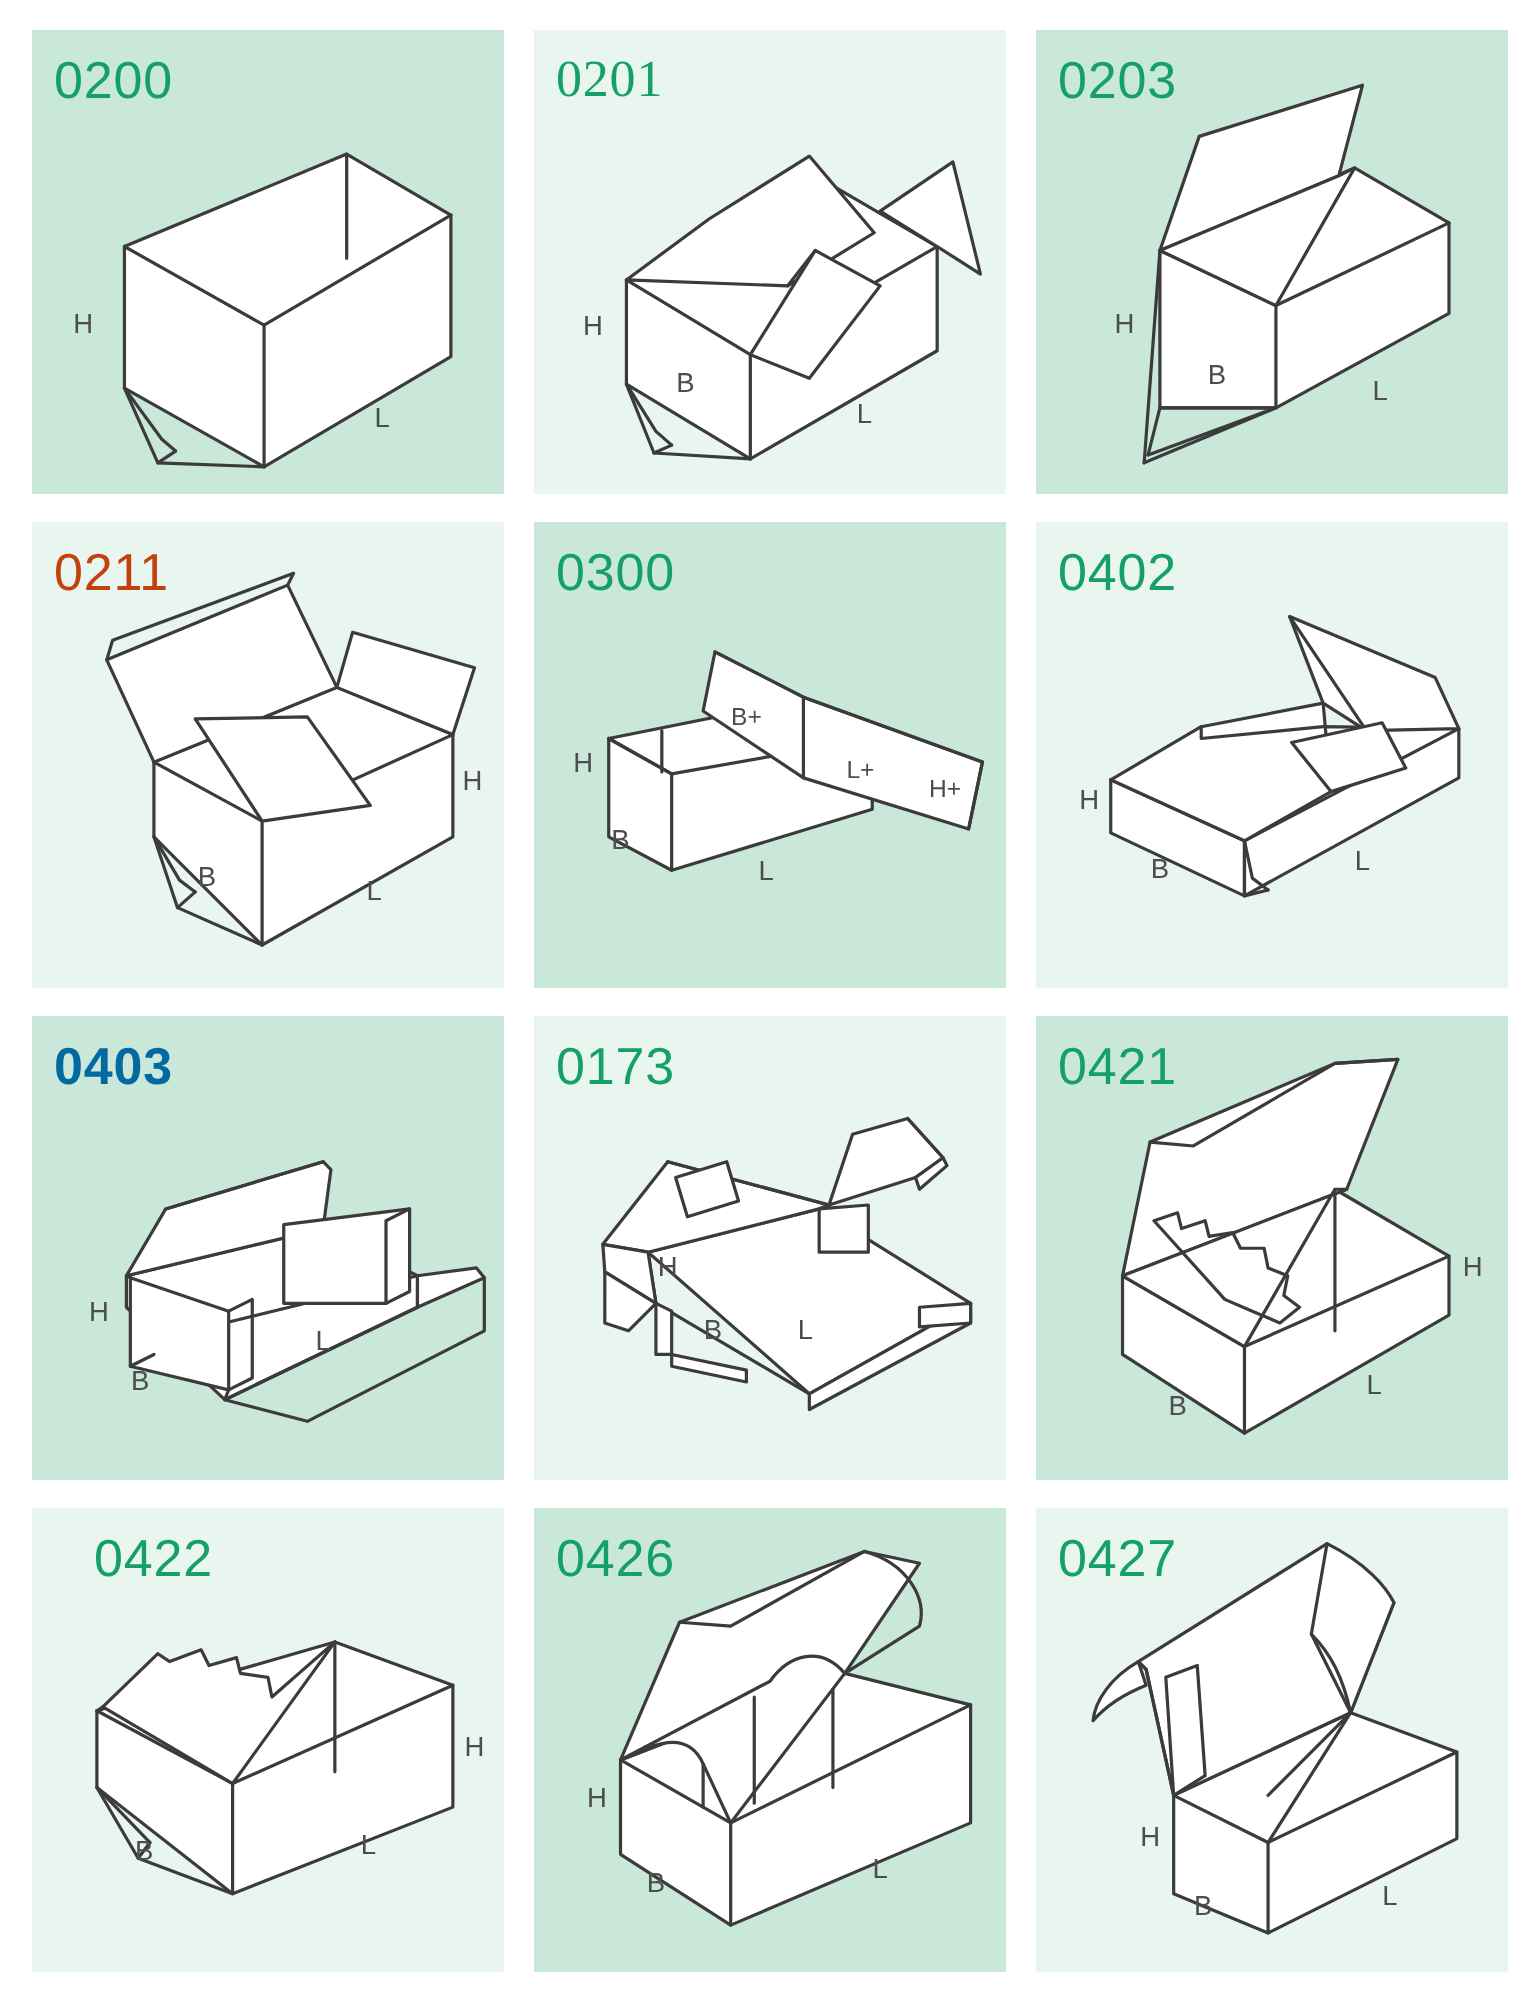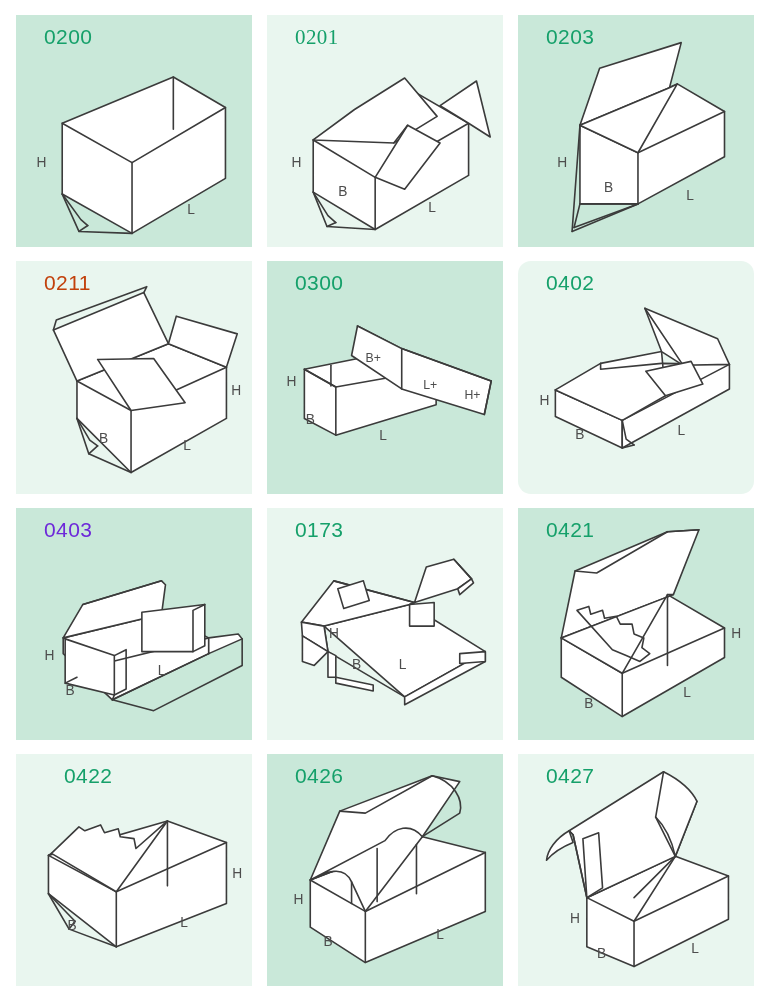--- a/index.html
+++ b/index.html
@@ -18,22 +18,22 @@
     grid-template-rows:repeat(4, 1fr);
     column-gap:15px;
     row-gap:14px;
   }
   .cell{
     position:relative;
     overflow:hidden;
   }
   .cell-title{
     position:absolute;
-    left:28px;top:10px;
-    font-size:21px;
+    left:11px;top:10px;
+    font-size:26px;
     font-weight:400;
     letter-spacing:0.4px;
     color:#15a06a;
     z-index:3;
     user-select:none;
   }
   .fig{
     position:absolute;
     left:0;top:0;
     width:100%;height:100%;
@@ -179,21 +179,21 @@
         <text class="dim" x="25" y="127" text-anchor="middle">H</text>
         <text class="dim" x="44" y="166" text-anchor="middle">B</text>
         <text class="dim" x="118" y="182" text-anchor="middle">L</text>
         <text class="dim-s" x="108" y="103" text-anchor="middle">B+</text>
         <text class="dim-s" x="166" y="130" text-anchor="middle">L+</text>
         <text class="dim-s" x="209" y="140" text-anchor="middle">H+</text>
       </svg>
     </div>
   </div>
 
-  <div class="cell" style="background: rgb(233, 246, 239); border-radius: 13px;">
+  <div class="cell" style="background: rgb(233, 246, 239);">
     <div class="cell-title" style="color: rgb(21, 160, 106);">0402</div>
     <div class="fig">
       <svg viewBox="0 0 240 236" preserveAspectRatio="xMidYMid meet">
         <g>
           <path class="ln" d="M38,131 L38,158 L106,190 L215,130 L215,105 L146,104 L38,131 Z" style="stroke: rgb(59, 59, 59); fill: rgb(255, 255, 255);"></path>
           <path class="ln-o" d="M38,131 L106,162 L215,105" style="stroke: rgb(59, 59, 59);"></path>
           <path class="ln-o" d="M106,162 L106,190" style="stroke: rgb(59, 59, 59);"></path>
           <path class="ln" d="M38,131 L84,104 L146,92 L150,137 L106,162 Z" style="stroke: rgb(59, 59, 59); fill: rgb(255, 255, 255);"></path>
           <path class="ln-o" d="M84,104 L84,110 L146,104" style="stroke: rgb(59, 59, 59);"></path>
           <path class="ln" d="M146,92 L129,48 L203,79 L215,105 L168,106 Z" style="stroke: rgb(59, 59, 59); fill: rgb(255, 255, 255);"></path>
@@ -203,21 +203,21 @@
           <path class="ln-o" d="M106,162 L106,190 L118,187" style="stroke: rgb(59, 59, 59);"></path>
         </g>
         <text class="dim" x="27" y="146" text-anchor="middle">H</text>
         <text class="dim" x="63" y="181" text-anchor="middle">B</text>
         <text class="dim" x="166" y="177" text-anchor="middle">L</text>
       </svg>
     </div>
   </div>
 
   <div class="cell" style="background: rgb(201, 232, 217);">
-    <div class="cell-title" style="color: #6d28d9;">0403</div>
+    <div class="cell-title" style="color: #0369a1; font-weight: bold;">0403</div>
     <div class="fig">
       <svg viewBox="0 0 240 236" preserveAspectRatio="xMidYMid meet">
         <g>
           <path class="ln" d="M48,132 L48,148 L98,195 L196,148 L196,132 L148,108 L48,132 Z" style="stroke: rgb(59, 59, 59); fill: rgb(255, 255, 255);"></path>
           <path class="ln-o" d="M48,132 L98,156 L196,132" style="stroke: rgb(59, 59, 59);"></path>
           <path class="ln" d="M48,132 L68,98 L148,74 L152,78 L148,108 Z" style="stroke: rgb(59, 59, 59); fill: rgb(255, 255, 255);"></path>
           <path class="ln-o" d="M68,98 L148,74" style="stroke: rgb(59, 59, 59);"></path>
           <path class="ln" d="M50,133 L50,178 L100,190 L100,150 Z" style="stroke: rgb(59, 59, 59); fill: rgb(255, 255, 255);"></path>
           <path class="ln-o" d="M100,150 L112,144 L112,184 L100,190" style="stroke: rgb(59, 59, 59);"></path>
           <path class="ln-o" d="M50,178 L62,172" style="stroke: rgb(59, 59, 59);"></path>

